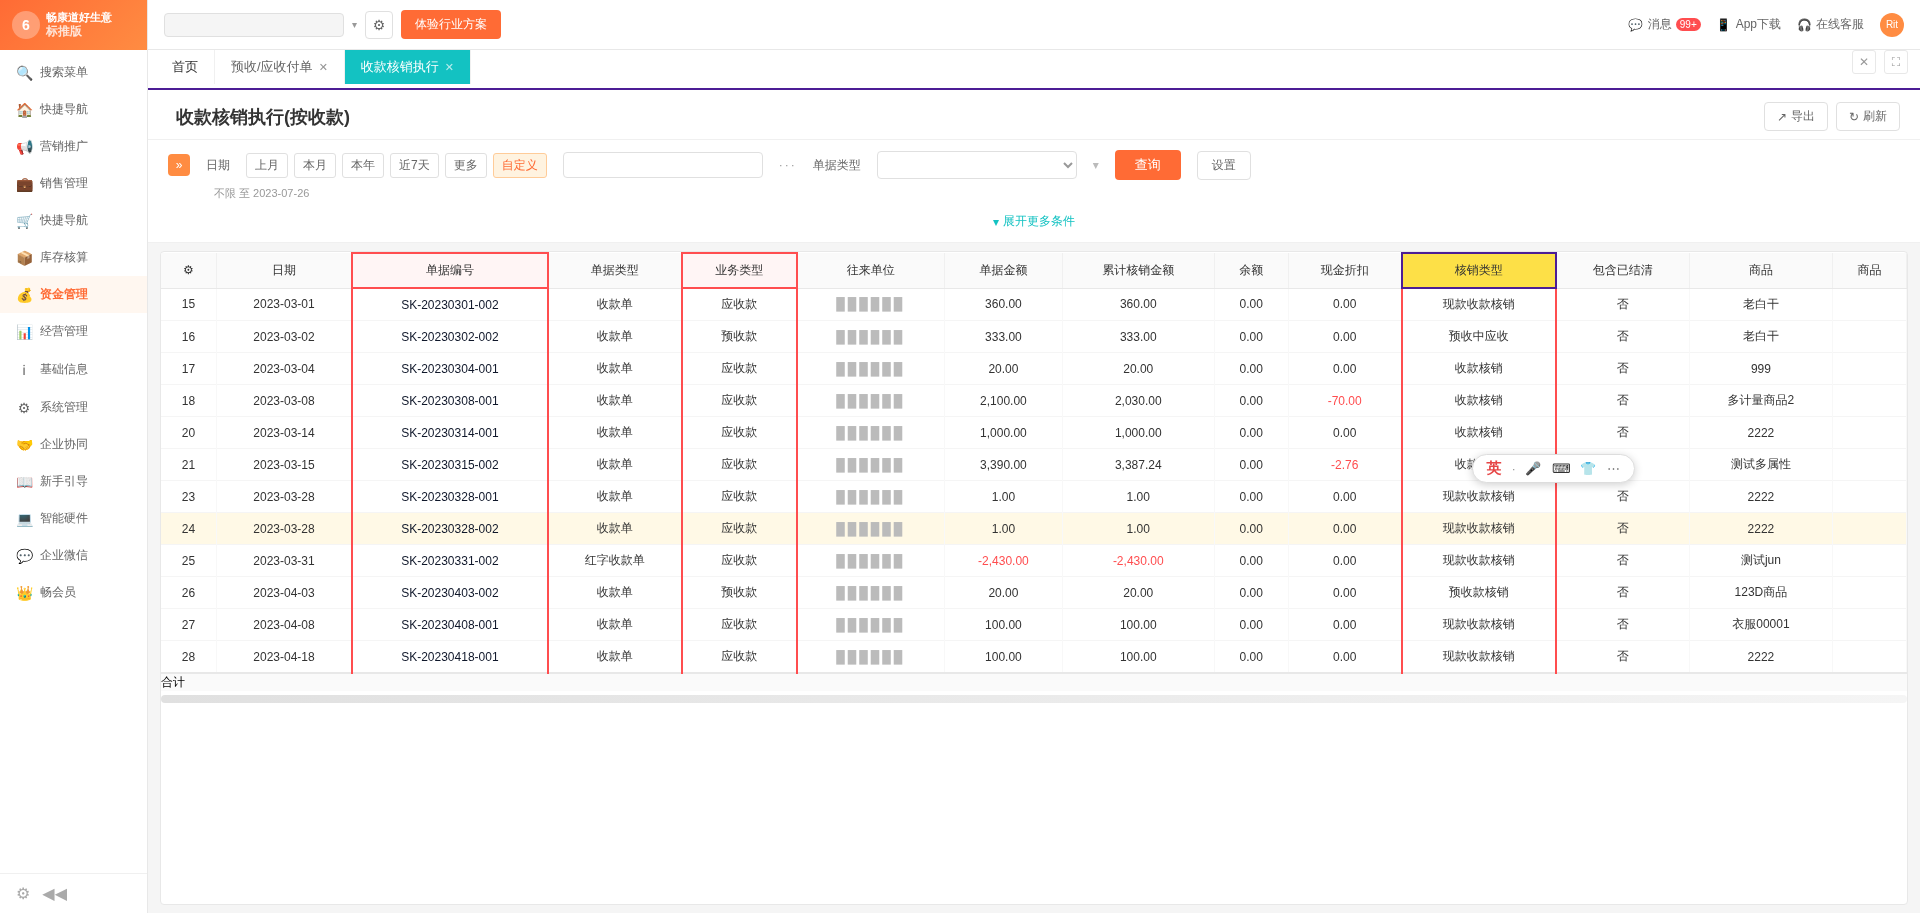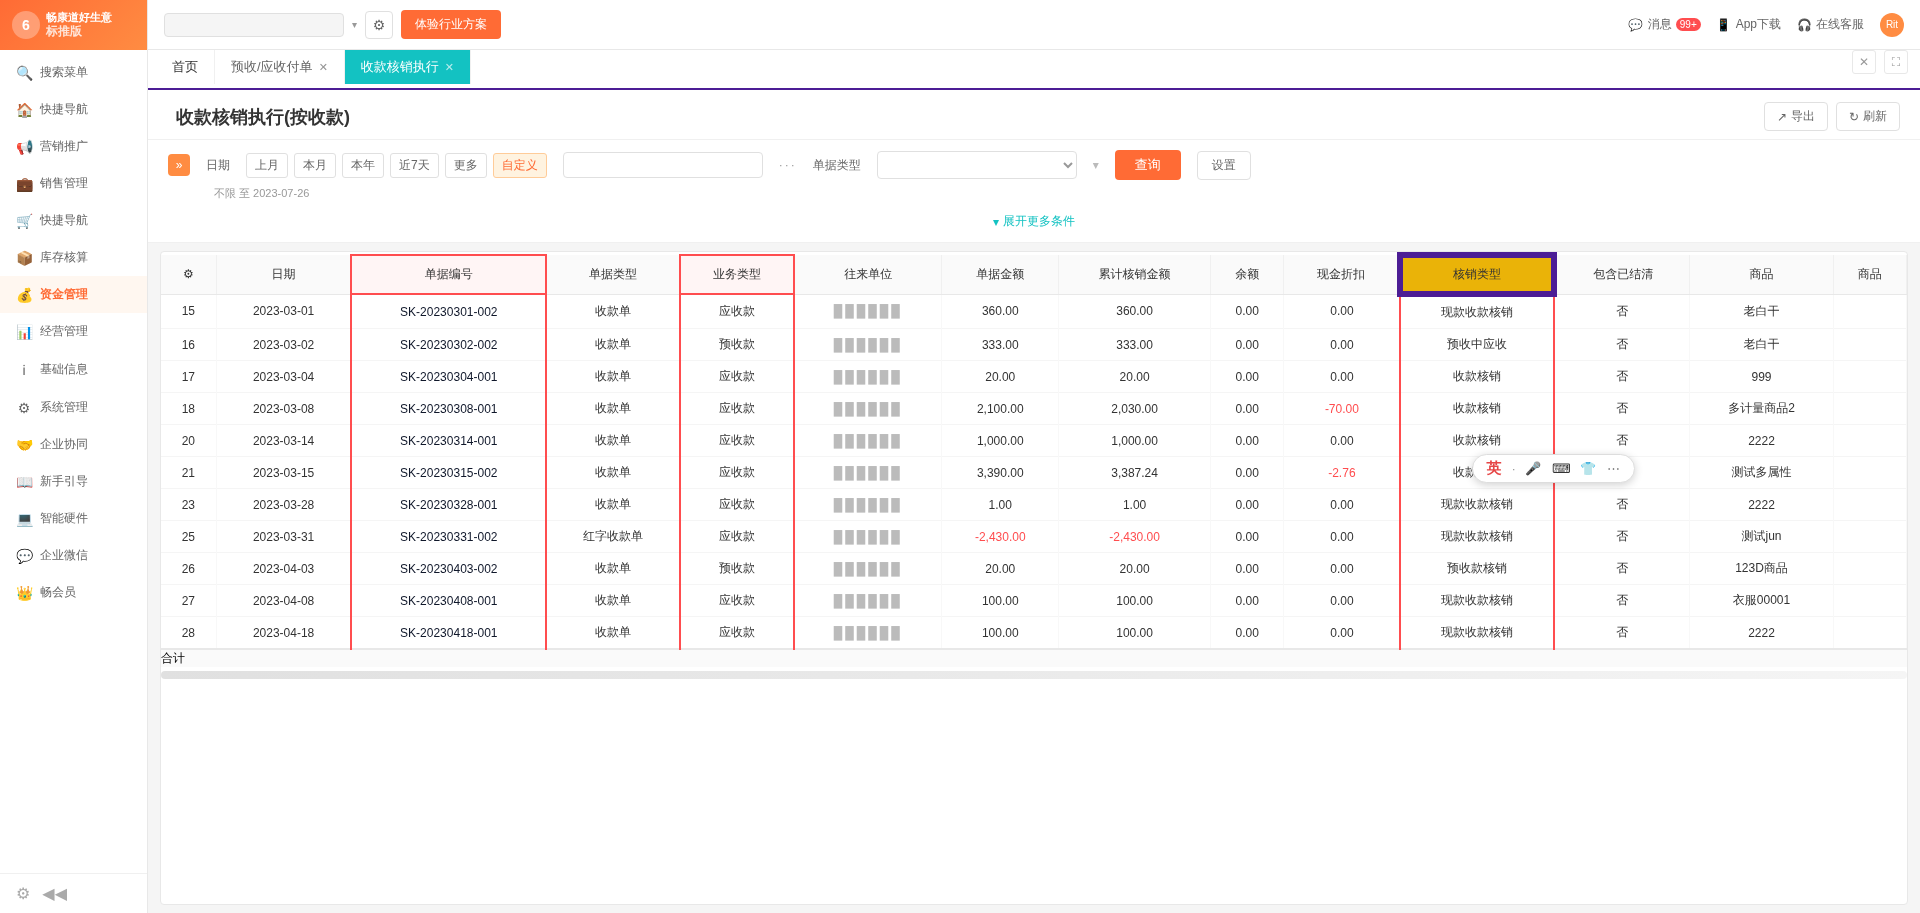--- a/index.html
+++ b/index.html
@@ -556,21 +556,21 @@
             <th>⚙</th>
             <th>日期</th>
             <th style="border:2px solid #ff4d4f;background:#fff5f5;">单据编号</th>
             <th>单据类型</th>
             <th style="border:2px solid #ff4d4f;background:#fff5f5;">业务类型</th>
             <th>往来单位</th>
             <th>单据金额</th>
             <th>累计核销金额</th>
             <th>余额</th>
             <th>现金折扣</th>
-            <th style="border:6px solid #4c1d95;background:#eab308;">核销类型</th>
+            <th style="border:2px solid #4c1d95;background:#fde047;">核销类型</th>
             <th>包含已结清</th>
             <th>商品</th>
             <th>商品</th>
           </tr>
         </thead>
         <tbody id="table-body">
         <tr>
       <td>15</td>
       <td>2023-03-01</td>
       <td class="link-cell" style="border-left:2px solid #ff4d4f;border-right:2px solid #ff4d4f;">SK-20230301-002</td>
@@ -675,20 +675,36 @@
       <td style="color:#bbb;letter-spacing:3px;">██████</td>
       <td class="">1.00</td>
       <td class="">1.00</td>
       <td>0.00</td>
       <td class="">0.00</td>
       <td style="border-left:2px solid #ff4d4f;border-right:2px solid #ff4d4f;">现款收款核销</td>
       <td>否</td>
       <td>2222</td>
       <td></td>
     </tr>
+            <tr class="row-highlighted">
+      <td>24</td>
+      <td>2023-03-28</td>
+      <td class="link-cell" style="border-left:2px solid #ff4d4f;border-right:2px solid #ff4d4f;">SK-20230328-002</td>
+      <td>收款单</td>
+      <td style="border-left:2px solid #ff4d4f;border-right:2px solid #ff4d4f;">应收款</td>
+      <td style="color:#bbb;letter-spacing:3px;">██████</td>
+      <td class="">1.00</td>
+      <td class="">1.00</td>
+      <td>0.00</td>
+      <td class="">0.00</td>
+      <td style="border-left:2px solid #ff4d4f;border-right:2px solid #ff4d4f;">现款收款核销</td>
+      <td>否</td>
+      <td>2222</td>
+      <td></td>
+    </tr>
             <tr>
       <td>25</td>
       <td>2023-03-31</td>
       <td class="link-cell" style="border-left:2px solid #ff4d4f;border-right:2px solid #ff4d4f;">SK-20230331-002</td>
       <td>红字收款单</td>
       <td style="border-left:2px solid #ff4d4f;border-right:2px solid #ff4d4f;">应收款</td>
       <td style="color:#bbb;letter-spacing:3px;">██████</td>
       <td class="negative">-2,430.00</td>
       <td class="negative">-2,430.00</td>
       <td>0.00</td>

